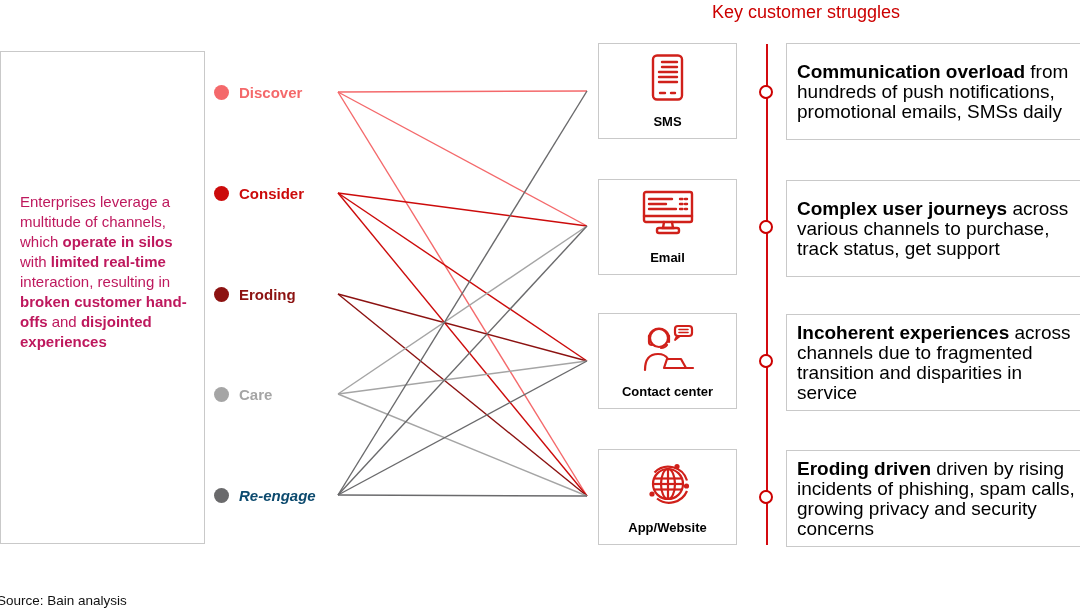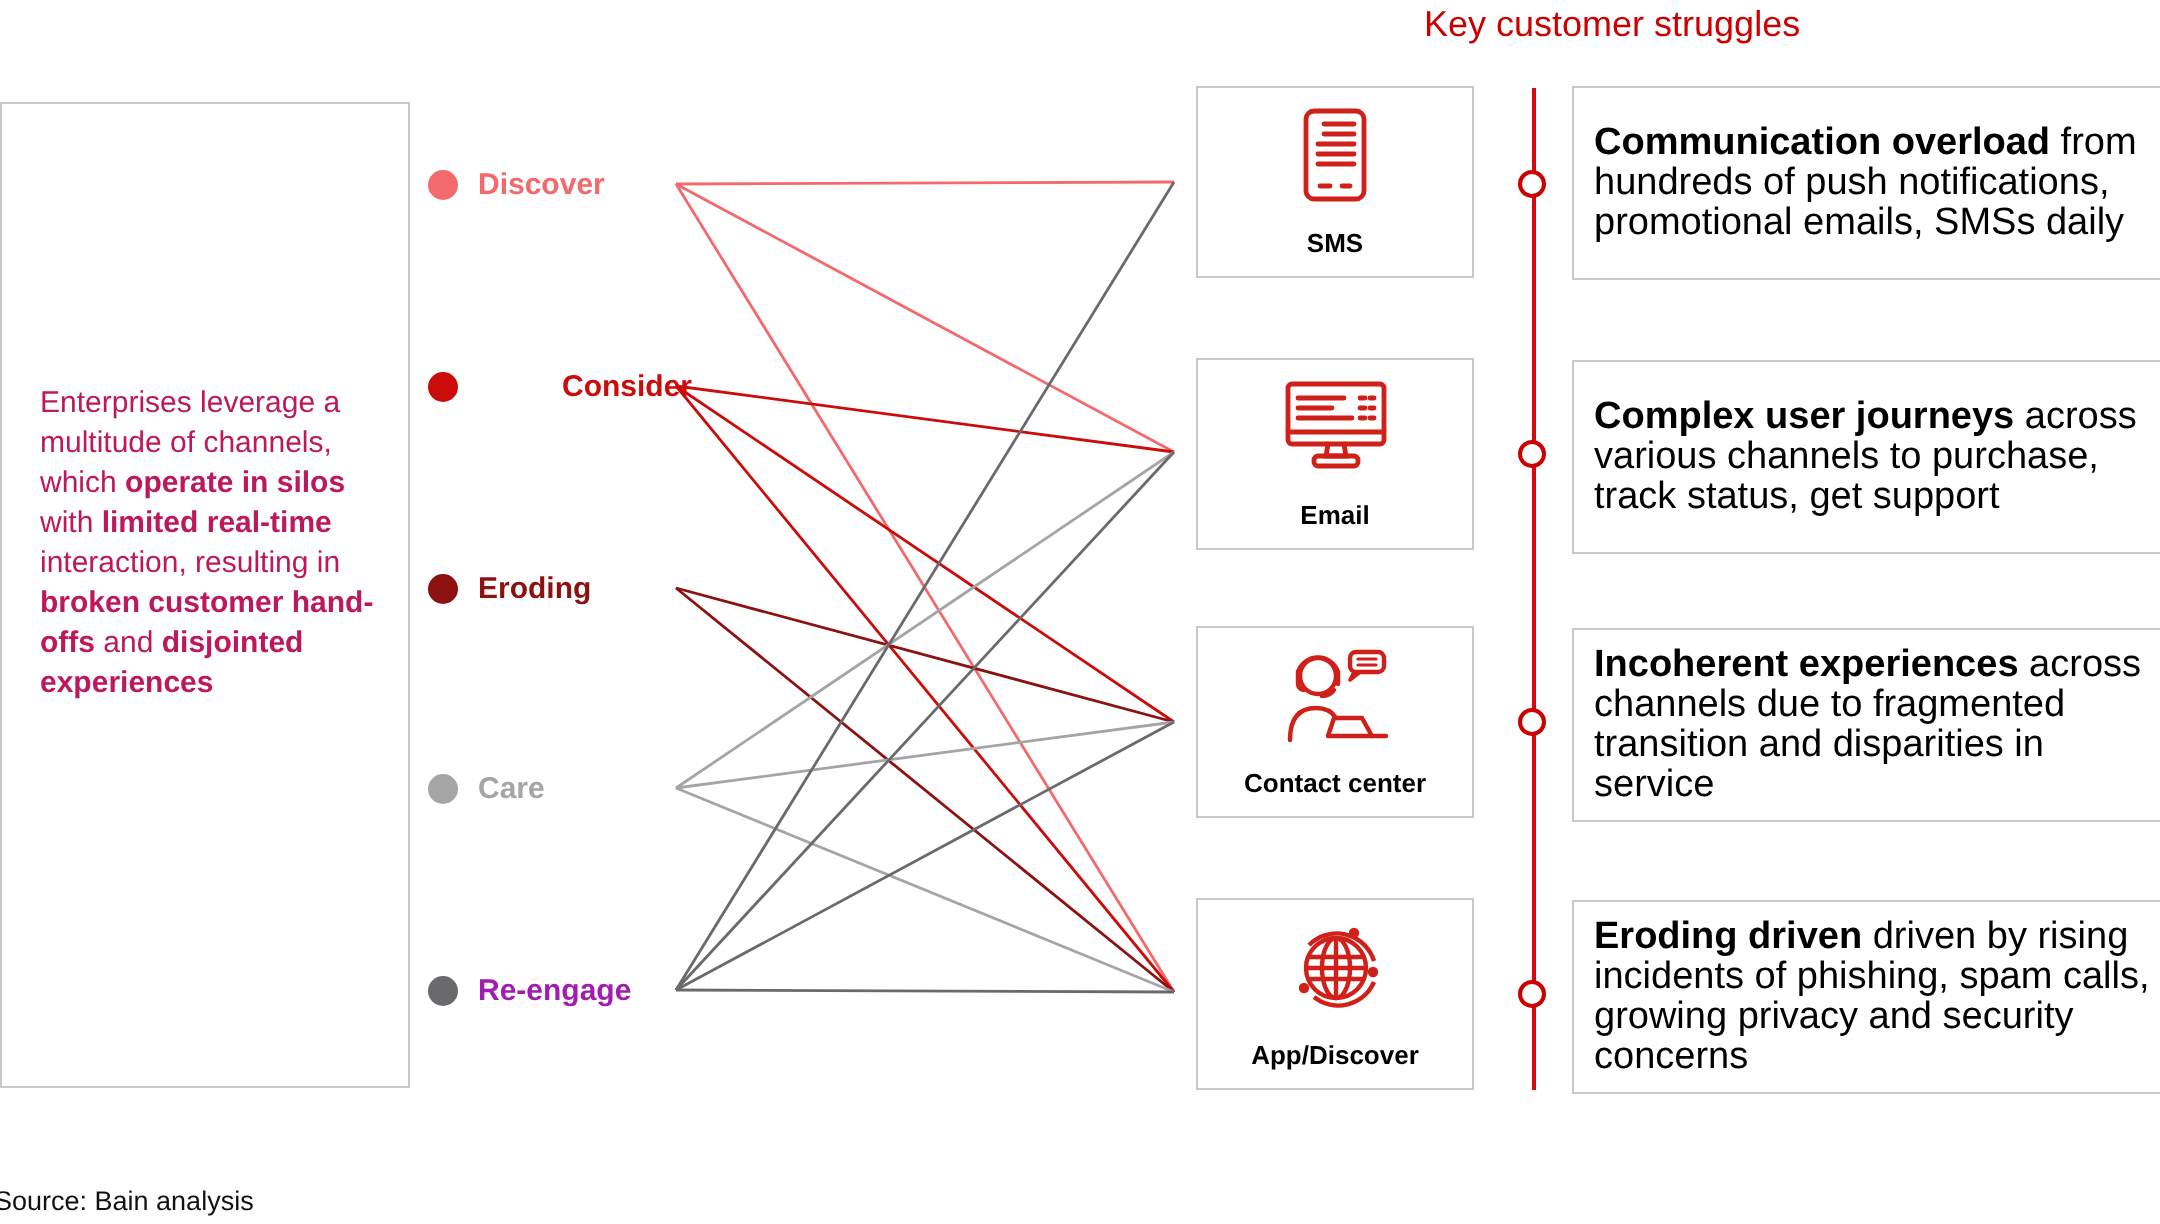--- a/index.html
+++ b/index.html
@@ -73,33 +73,33 @@
     <line x1="338" y1="495" x2="587" y2="361" stroke="#6a6a6c" stroke-width="1.4"></line>
     <line x1="338" y1="495" x2="587" y2="496" stroke="#6a6a6c" stroke-width="1.4"></line>
   </svg>
 
 <div class="abs stage" style="top:82px">
   <span class="dot" style="background: rgb(244, 105, 107);"></span>
   <span class="stage-label" style="color: rgb(244, 105, 107);">Discover</span>
 </div>
 <div class="abs stage" style="top:183px">
   <span class="dot" style="background: rgb(204, 11, 11);"></span>
-  <span class="stage-label" style="color: rgb(204, 11, 11); margin-left: 42px;">Consider</span>
+  <span class="stage-label" style="color: rgb(204, 11, 11);">Consider</span>
 </div>
 <div class="abs stage" style="top:284px">
   <span class="dot" style="background: rgb(140, 18, 17);"></span>
   <span class="stage-label" style="color: rgb(140, 18, 17);">Eroding</span>
 </div>
 <div class="abs stage" style="top:384px">
   <span class="dot" style="background: rgb(165, 165, 165);"></span>
   <span class="stage-label" style="color: rgb(165, 165, 165);">Care</span>
 </div>
 <div class="abs stage" style="top:485px">
   <span class="dot" style="background: rgb(106, 106, 108);"></span>
-  <span class="stage-label" style="color: #a21caf;">Re-engage</span>
+  <span class="stage-label" style="color: #0c4a6e; font-style: italic;">Re-engage</span>
 </div>
 
 <div class="abs channel-box" style="top:43px">
   <span class="channel-icon">
     <svg width="33" height="47" viewBox="0 0 33 47" fill="none" stroke="#d0201a" stroke-width="2.4" stroke-linecap="round">
       <rect x="2" y="1.5" width="29" height="44" rx="4"></rect>
       <line x1="11" y1="8" x2="26" y2="8"></line>
       <line x1="11" y1="13" x2="26" y2="13"></line>
       <line x1="8" y1="18" x2="26" y2="18"></line>
       <line x1="8" y1="23" x2="26" y2="23"></line>
@@ -158,21 +158,21 @@
       <line x1="11" y1="24" x2="41" y2="24"></line>
       <line x1="12" y1="29.5" x2="40" y2="29.5"></line>
       <line x1="26" y1="9" x2="26" y2="39"></line>
       <path d="M12.5 12.5 a19.5 19.5 0 0 1 32.5 8"></path>
       <path d="M45 31 a19.5 19.5 0 0 1 -30 7.5"></path>
       <circle cx="44.5" cy="26" r="2.6" fill="#d0201a" stroke="none"></circle>
       <circle cx="10" cy="34" r="2.6" fill="#d0201a" stroke="none"></circle>
       <circle cx="35" cy="6.5" r="2.6" fill="#d0201a" stroke="none"></circle>
     </svg>
   </span>
-  <span class="channel-label">App/Discover</span>
+  <span class="channel-label">App/Website</span>
 </div>
 
 <div class="abs struggles-title" style="color: rgb(204, 0, 0);">Key customer struggles</div>
 <div class="abs vline" style="background: rgb(212, 10, 16);"></div>
 
 <div class="abs node-circle" style="top:85px"></div>
 <div class="abs node-circle" style="top:220px"></div>
 <div class="abs node-circle" style="top:354px"></div>
 <div class="abs node-circle" style="top:490px"></div>
 

